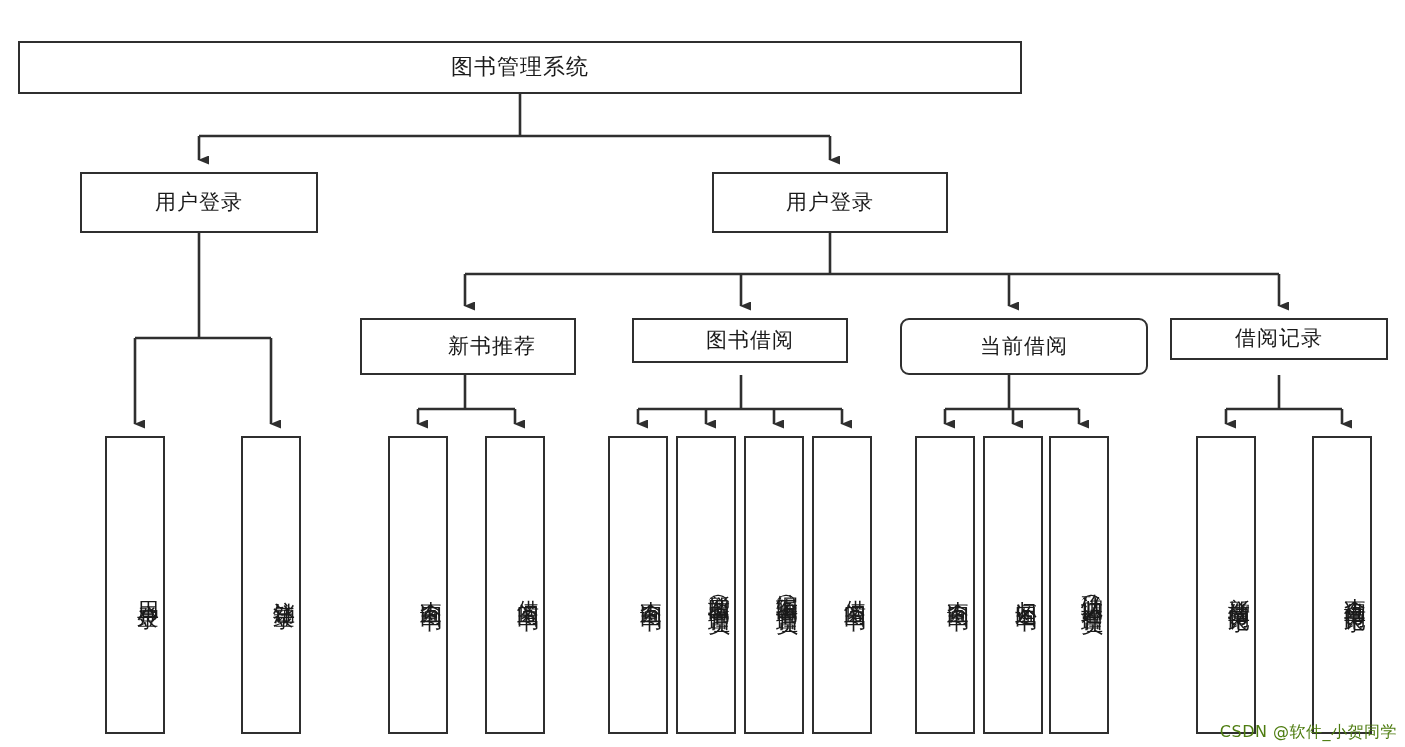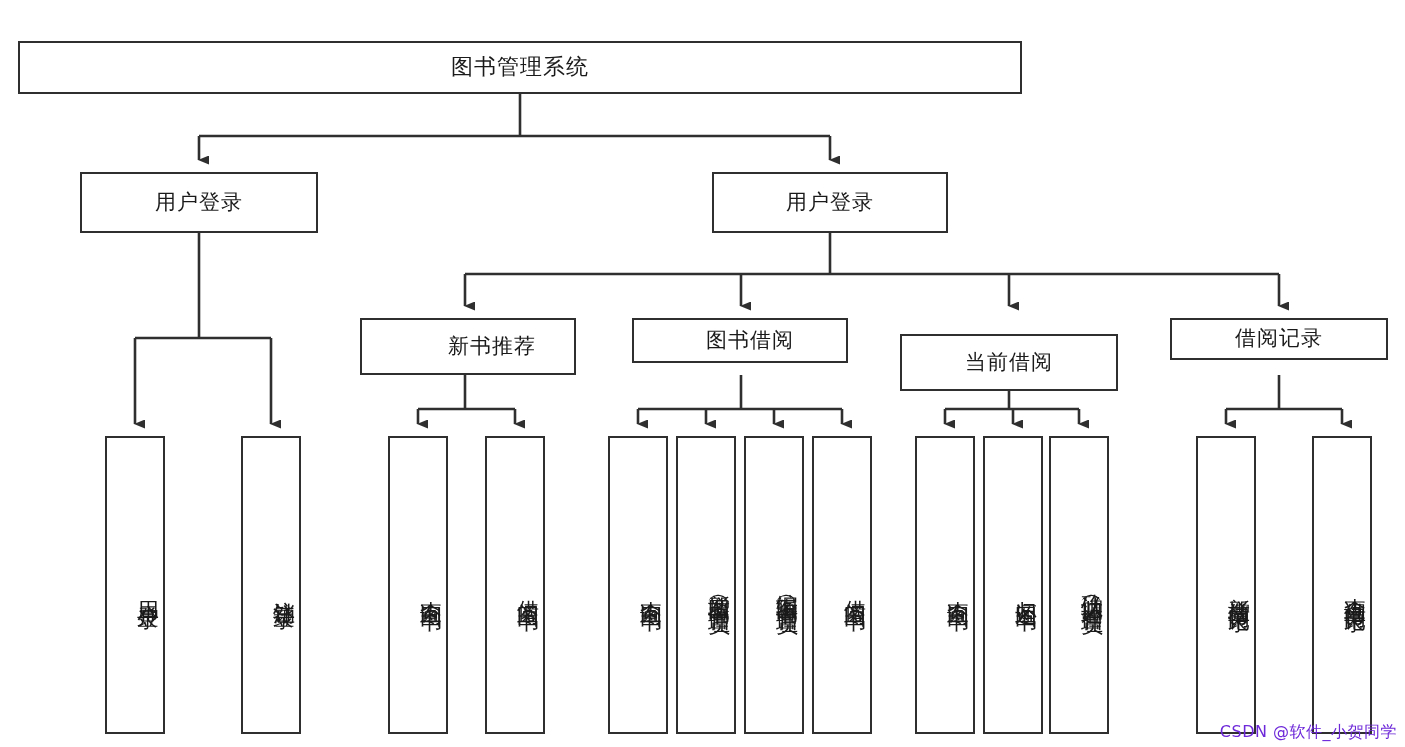--- a/index.html
+++ b/index.html
@@ -57,21 +57,21 @@
     white-space: nowrap;
   }
   .node.root {
     font-size: 22px;
   }
   .watermark {
     position: absolute;
     right: 8px;
     bottom: 4px;
     font-size: 16px;
-    color: #6d28d9;
+    color: #4d7c0f;
     letter-spacing: 0.5px;
     white-space: nowrap;
     user-select: none;
   }
 </style>
 </head>
 <body>
 
 <div id="diagram-root">
 
@@ -135,21 +135,21 @@
   <div class="node horiz" style="left:712px; top:172px; width:236px; height:61px;">
     <span>用户登录</span>
   </div>
 
   <div class="node horiz" style="left:360px; top:318px; width:216px; height:57px;padding-left:48px;">
     <span>新书推荐</span>
   </div>
   <div class="node horiz" style="left:632px; top:318px; width:216px; height:45px;padding-left:20px;">
     <span>图书借阅</span>
   </div>
-  <div class="node horiz" style="left:900px; top:334px; width:218px; height:57px;">
+  <div class="node horiz" style="left:900px; top:318px; width:248px; height:57px;border-radius:9px;">
     <span>当前借阅</span>
   </div>
   <div class="node horiz" style="left:1170px; top:318px; width:218px; height:42px;">
     <span>借阅记录</span>
   </div>
 
   <div class="node vert" style="left:105px; top:436px; width:60px; height:298px;">
     <span class="vlabel">用户登录</span>
   </div>
   <div class="node vert" style="left:241px; top:436px; width:60px; height:298px;">

